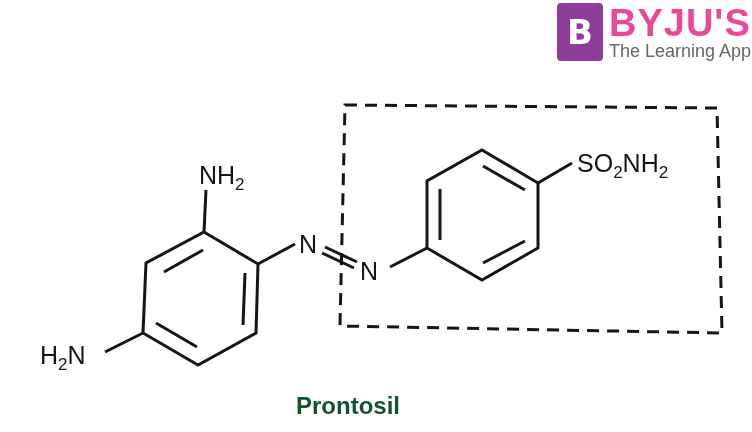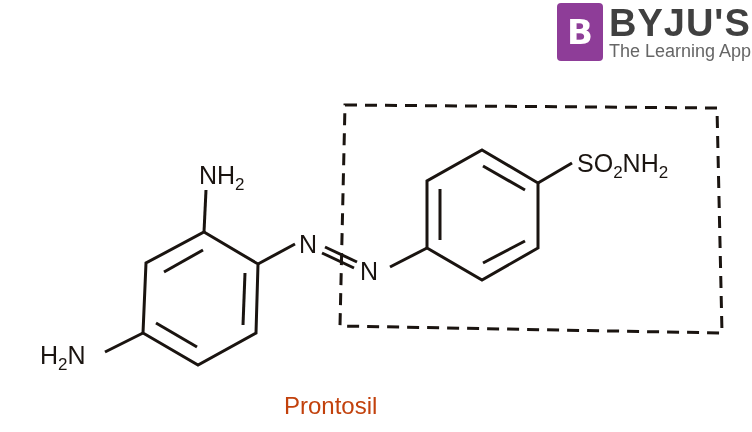--- a/index.html
+++ b/index.html
@@ -1,25 +1,25 @@
 <!DOCTYPE html>
 <html><head>
 <meta charset="utf-8">
 <style>
   html, body { margin:0; padding:0; background:#fff; }
   body { width:752px; height:432px; position:relative; overflow:hidden; font-family:"Liberation Sans", sans-serif; }
   .logo { position:absolute; left:557px; top:3px; display:flex; align-items:center; }
   .logo-box { width:46px; height:58px; background:#8e3d98; border-radius:4px; display:flex; align-items:center; justify-content:center; color:#fff; font-weight:bold; font-size:34px; font-family:"DejaVu Sans", sans-serif; }
   .logo-text { margin-left:6px; display:flex; flex-direction:column; }
-  .logo-name { color:#404040; font-size:38px; font-weight:bold; line-height:38px; letter-spacing:1px; }
+  .logo-name { color:#ec4899; font-size:38px; font-weight:bold; line-height:38px; letter-spacing:1px; }
   .logo-tag { color:#666; font-size:18px; line-height:18px; }
   svg.mol { position:absolute; left:0; top:0; }
   .lbl { font-size:25px; fill:#1a1410; }
   .sub { font-size:17px; }
-  .caption { position:absolute; left:284px; top:392px; font-size:24px; color:#c2410c; }
+  .caption { position:absolute; left:296px; top:392px; font-size:24px; color:#14532d;font-weight:bold; }
 </style>
 </head>
 <body>
 
 <div class="logo">
   <div class="logo-box">B</div>
   <div class="logo-text">
     <span class="logo-name">BYJU'S</span>
     <span class="logo-tag">The Learning App</span>
   </div>

